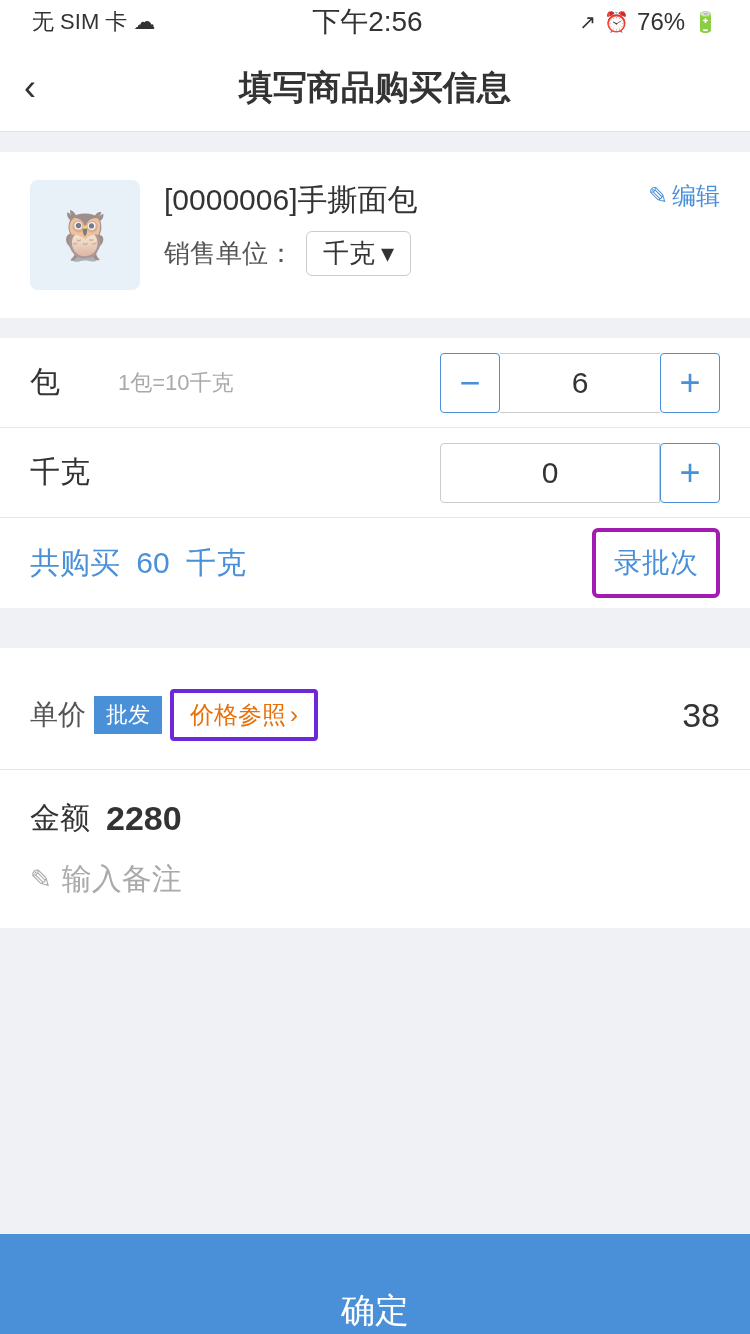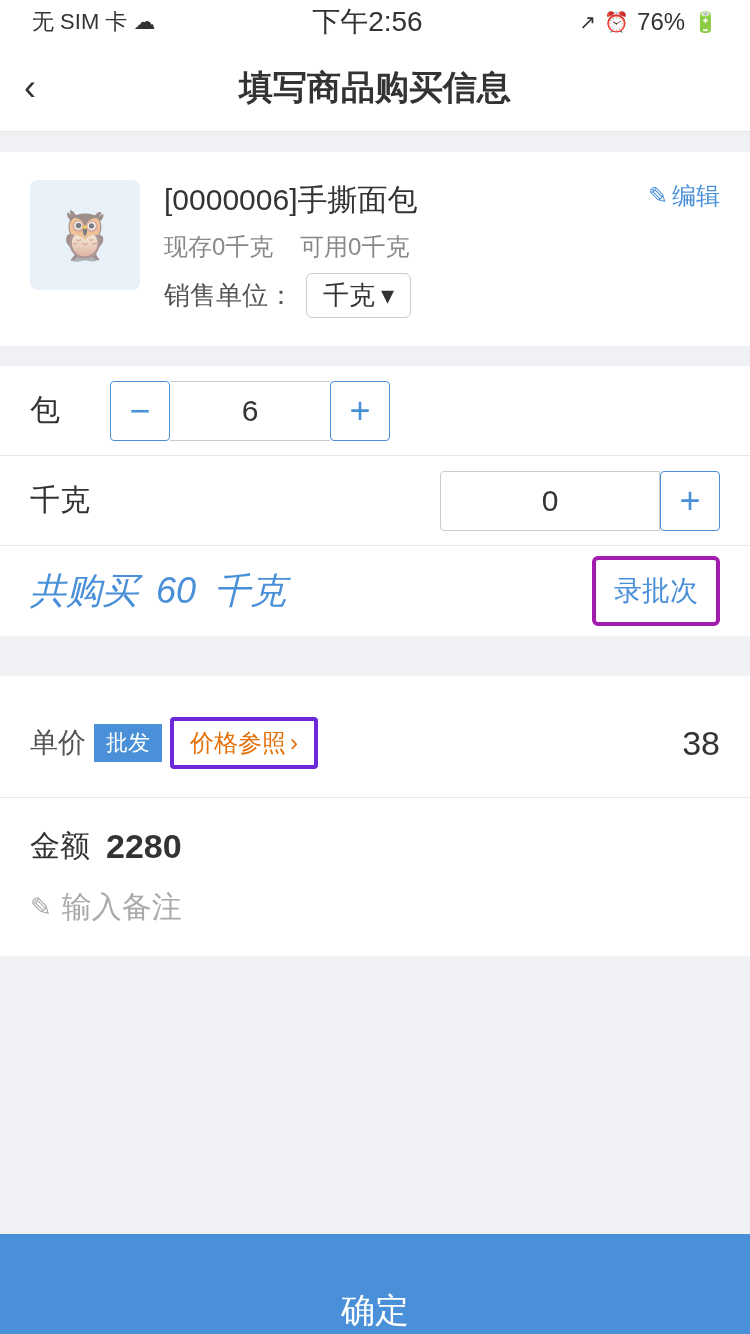--- a/index.html
+++ b/index.html
@@ -190,23 +190,22 @@
     
     .total-row {
       background: #fff;
       display: flex;
       align-items: center;
       justify-content: space-between;
       padding: 0 30px;
       height: 90px;
     }
     .total-label {
-      font-size: 36px;
-      color: #333;
-      font-style: italic;
+      font-size: 30px;
+      color: #333;
     }
     .total-label span {
       color: #4a90d9;
     }
     .record-btn {
       border: 4px solid #a21caf;
       color: #4a90d9;
       background: #fff;
       padding: 12px 18px;
       font-size: 28px;
@@ -337,45 +336,41 @@
   <div class="nav-back">‹</div>
   <div class="nav-title">填写商品购买信息</div>
 </div>
 
 <div class="product-card">
   <div class="product-thumb">
     <span class="product-thumb-icon">🦉</span>
   </div>
   <div class="product-info">
     <div class="product-name">[0000006]手撕面包</div>
-    <div class="product-stock">
-      <span>现存0千克</span>
-      &nbsp;&nbsp;
-      <span>可用0千克</span>
-    </div>
     <div class="product-unit-row">
       <span>销售单位：</span>
       <div class="unit-select">
         <span>千克</span>
         <span>▾</span>
       </div>
     </div>
   </div>
   <div class="edit-btn">
     <span>✎</span>
     <span>编辑</span>
   </div>
 </div>
 
 <div class="section-divider"></div>
 
 <div class="input-section">
 
   <div class="input-row">
     <span class="input-label">包</span>
+    <span class="input-sublabel">1包=10千克</span>
     <div class="qty-control">
       <div class="qty-btn">−</div>
       <input class="qty-input" type="text" value="6" style="">
       <div class="qty-btn">+</div>
     </div>
   </div>
 
   <div class="input-row">
     <span class="input-label">千克</span>
     <span class="input-sublabel"></span>

